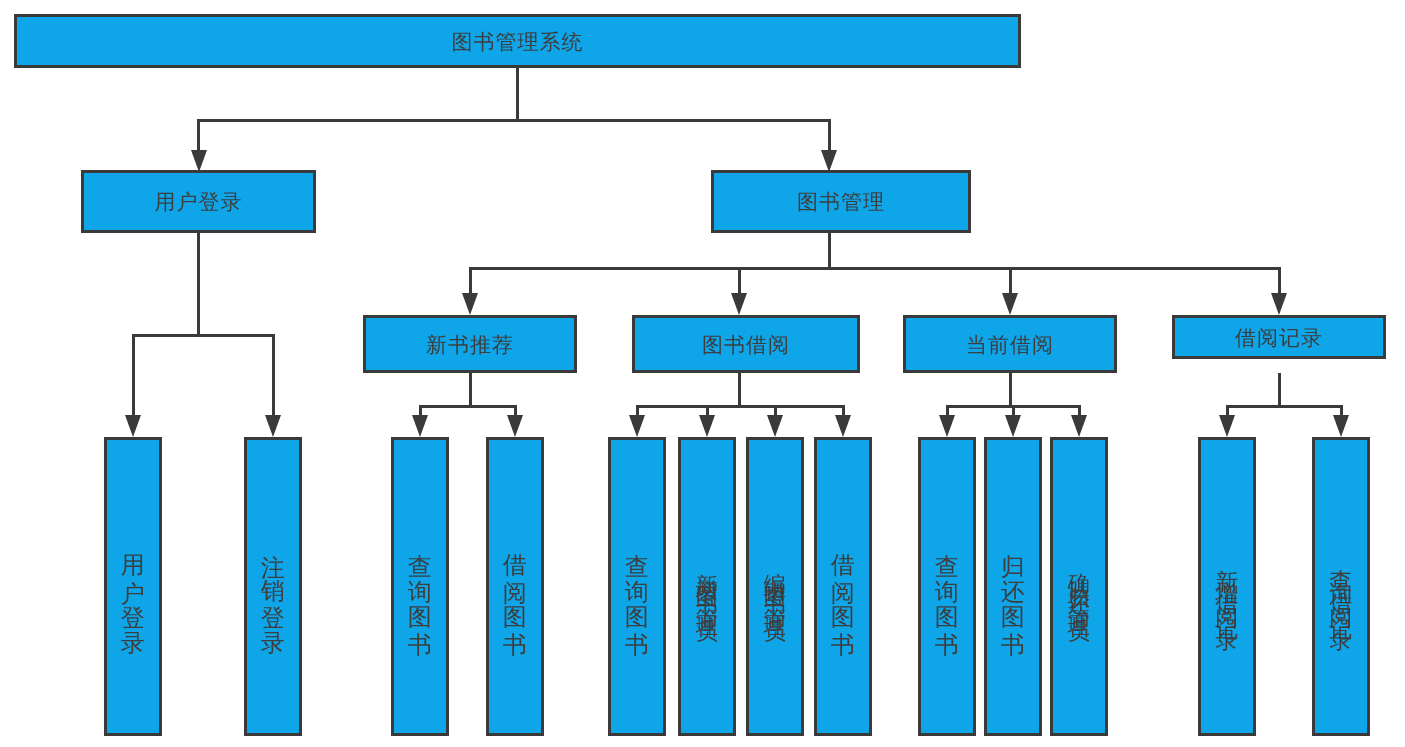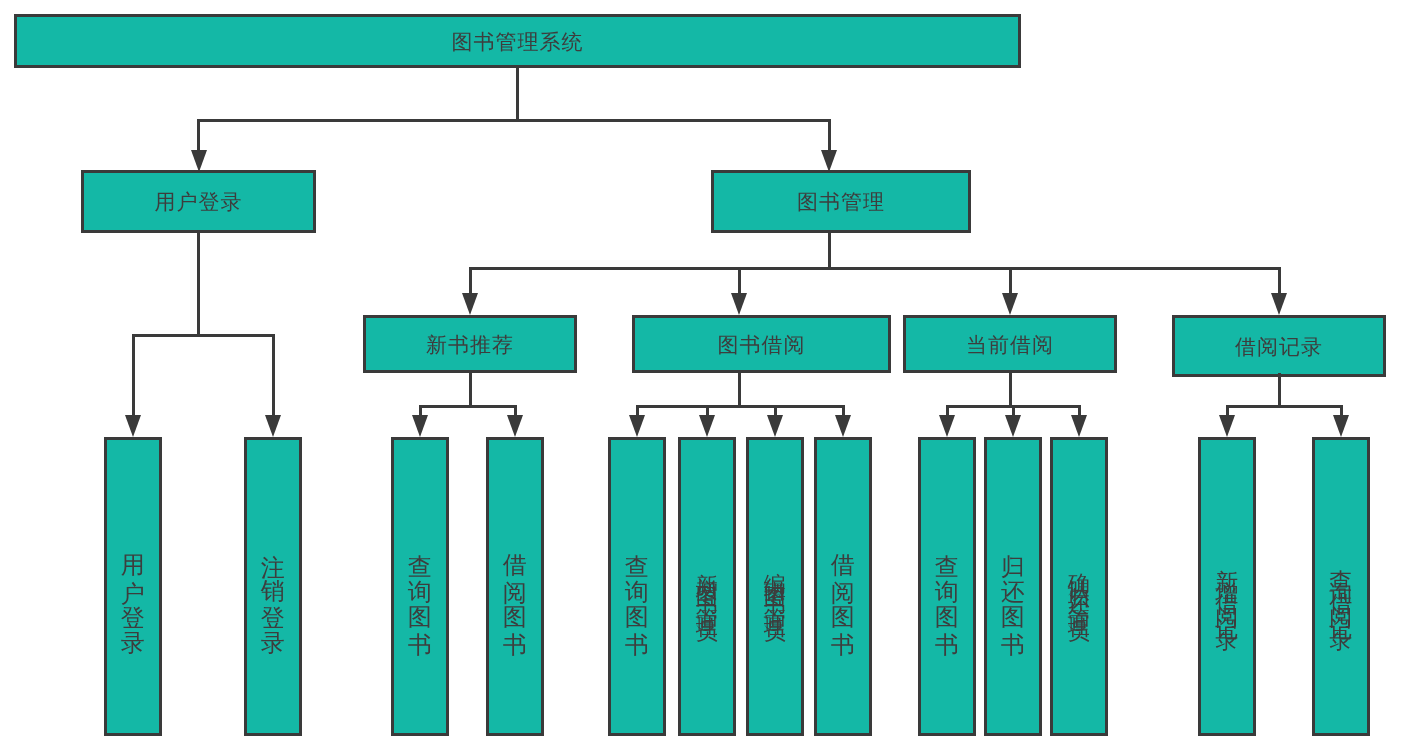--- a/index.html
+++ b/index.html
@@ -12,21 +12,21 @@
   .canvas{
     position:relative;
     width:1405px;height:747px;
     background:#ffffff;
     overflow:hidden;
   }
   .box{
     position:absolute;
     box-sizing:border-box;
     border:3px solid var(--line);
-    background:#14b8a6;
+    background:#0ea5e9;
     display:flex;
     align-items:center;
     justify-content:center;
   }
   .hlabel{
     color:var(--text);
     font-size:21px;
     letter-spacing:1px;
     white-space:nowrap;
     line-height:1;
@@ -74,27 +74,27 @@
   <div class="box" style="left:81px;top:170px;width:235px;height:63px;">
     <span class="hlabel">用户登录</span>
   </div>
   <div class="box" style="left:711px;top:170px;width:260px;height:63px;">
     <span class="hlabel">图书管理</span>
   </div>
 
   <div class="box" style="left:363px;top:315px;width:214px;height:58px;">
     <span class="hlabel">新书推荐</span>
   </div>
-  <div class="box" style="left:632px;top:315px;width:259px;height:58px;">
+  <div class="box" style="left:632px;top:315px;width:228px;height:58px;">
     <span class="hlabel">图书借阅</span>
   </div>
   <div class="box" style="left:903px;top:315px;width:214px;height:58px;">
     <span class="hlabel">当前借阅</span>
   </div>
-  <div class="box" style="left:1172px;top:315px;width:214px;height:62px;">
+  <div class="box" style="left:1172px;top:315px;width:214px;height:44px;">
     <span class="hlabel">借阅记录</span>
   </div>
 
   <div class="box" style="left:104px;top:437px;width:58px;height:299px;">
     <span class="vtext loose">用户登录</span>
   </div>
   <div class="box" style="left:244px;top:437px;width:58px;height:299px;">
     <span class="vtext loose">注销登录</span>
   </div>
 

